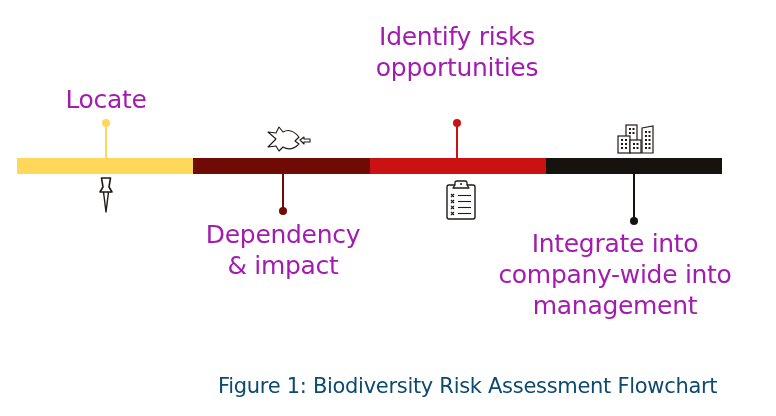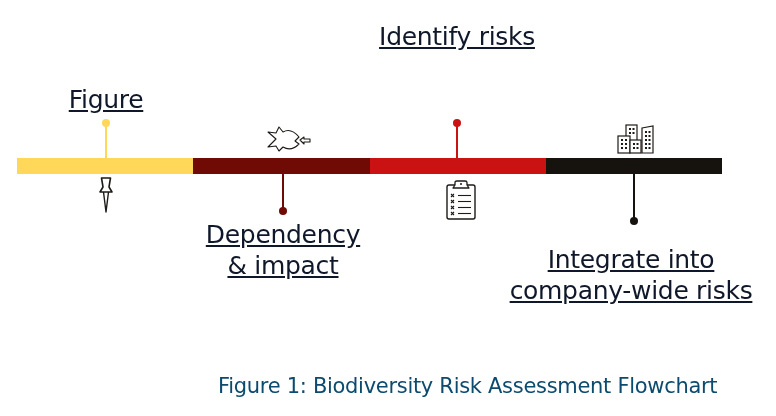--- a/index.html
+++ b/index.html
@@ -5,21 +5,21 @@
     html, body { margin: 0; padding: 0; }
     body {
       width: 776px; height: 416px; background: #ffffff;
       position: relative; overflow: hidden;
       font-family: "DejaVu Sans", "Liberation Sans", sans-serif;
       color: #1e1a17;
     }
     .label {
       position: absolute; text-align: center;
       font-size: 25px; line-height: 31px; letter-spacing: -0.3px;
-      white-space: nowrap; color: #0f172a; text-decoration: underline;
+      white-space: nowrap; color: #a21caf;
     }
     .label span { display: block; }
     .seg { position: absolute; top: 158px; height: 16px; }
     .stem { position: absolute; width: 2px; }
     .dot { position: absolute; width: 8px; height: 8px; border-radius: 50%; }
     .caption {
       position: absolute; left: 218px; top: 372px;
       font-size: 21px; line-height: 28px; white-space: nowrap; color: #0c4a6e;
       font-family: "DejaVu Sans", sans-serif; letter-spacing: -0.3px;
     }
@@ -27,21 +27,21 @@
   </style>
 </head>
 <body>
 
 <div class="seg" style="left:17px; width:176px; background:#FFD85A;"></div>
 <div class="seg" style="left:193px; width:177px; background:#700A05;"></div>
 <div class="seg" style="left:370px; width:176px; background:#CB1212;"></div>
 <div class="seg" style="left:546px; width:176px; background:#16120E;"></div>
 
 <div class="label" style="left:46px; width:120px; top:84px;">
-  <span>Figure</span>
+  <span>Locate</span>
 </div>
 <div class="dot" style="left:102px; top:119px; background:#FFD85A;"></div>
 <div class="stem" style="left:105px; top:123px; height:35px; background:#FFD85A;"></div>
 <svg style="left:97px; top:177px;" width="18" height="36" viewBox="0 0 18 36">
   <path d="M4.5 1 L13.5 1 L12 10 L15 15 L3 15 L6 10 Z" fill="none" stroke="#1e1a17" stroke-width="1.6" stroke-linejoin="round"></path>
   <path d="M6.5 15 L9 35 L11.5 15" fill="none" stroke="#1e1a17" stroke-width="1.4" stroke-linejoin="round"></path>
 </svg>
 
 <svg style="left:266px; top:126px;" width="46" height="28" viewBox="0 0 46 28">
   <path d="M2 6 L10 13 L2 21 L10 20 L13 25 L17 21 C22 24 28 23 33 18 L29 15 L33 11 C28 5 22 3 17 6 L13 1 L10 7 Z" fill="none" stroke="#1e1a17" stroke-width="1.1" stroke-linejoin="round"></path>
@@ -49,20 +49,21 @@
 </svg>
 <div class="stem" style="left:282px; top:174px; height:36px; background:#700A05;"></div>
 <div class="dot" style="left:279px; top:207px; background:#700A05;"></div>
 <div class="label" style="left:183px; width:200px; top:219px;">
   <span>Dependency</span>
   <span>&amp; impact</span>
 </div>
 
 <div class="label" style="left:357px; width:200px; top:21px;">
   <span>Identify risks</span>
+  <span>opportunities</span>
 </div>
 <div class="dot" style="left:453px; top:119px; background:#CB1212;"></div>
 <div class="stem" style="left:456px; top:123px; height:35px; background:#CB1212;"></div>
 <svg style="left:445px; top:180px;" width="32" height="40" viewBox="0 0 32 40">
   <rect x="2" y="5" width="28" height="34" rx="2" fill="none" stroke="#1e1a17" stroke-width="1.4"></rect>
   <path d="M10 5 L10 2.5 Q10 1 12 1 L20 1 Q22 1 22 2.5 L22 5 L24 8 L8 8 Z" fill="#ffffff" stroke="#1e1a17" stroke-width="1.3" stroke-linejoin="round"></path>
   <circle cx="16" cy="4" r="1" fill="#1e1a17"></circle>
   <g stroke="#1e1a17" stroke-width="1.1">
     <path d="M6 14 L9 17 M9 14 L6 17"></path>
     <path d="M6 20 L9 23 M9 20 L6 23"></path>
@@ -104,18 +105,19 @@
     <rect x="4" y="23" width="2" height="2"></rect>
       <rect x="8" y="23" width="2" height="2"></rect>
     <rect x="16" y="19" width="2" height="2"></rect>
       <rect x="19.5" y="19" width="2" height="2"></rect>
     <rect x="16" y="23" width="2" height="2"></rect>
       <rect x="19.5" y="23" width="2" height="2"></rect>
   </g>
 </svg>
 <div class="stem" style="left:633px; top:174px; height:46px; background:#16120E;"></div>
 <div class="dot" style="left:630px; top:217px; background:#16120E;"></div>
-<div class="label" style="left:496px; width:270px; top:228px;margin-top:16px;">
+<div class="label" style="left:480px; width:270px; top:228px;">
   <span>Integrate into</span>
-  <span>company-wide risks</span>
+  <span>company-wide into</span>
+  <span>management</span>
 </div>
 
 <div class="caption">Figure 1: Biodiversity Risk Assessment Flowchart</div>
 
 </body></html>

